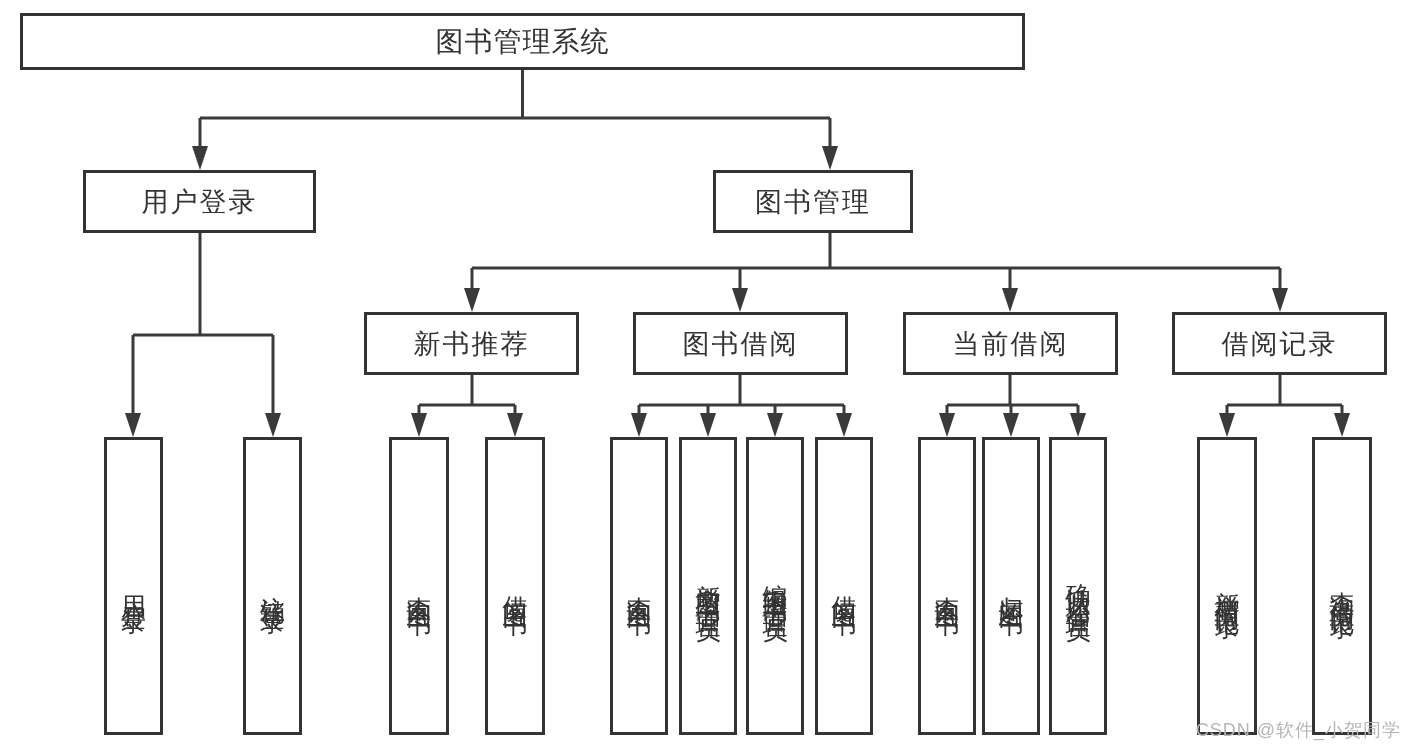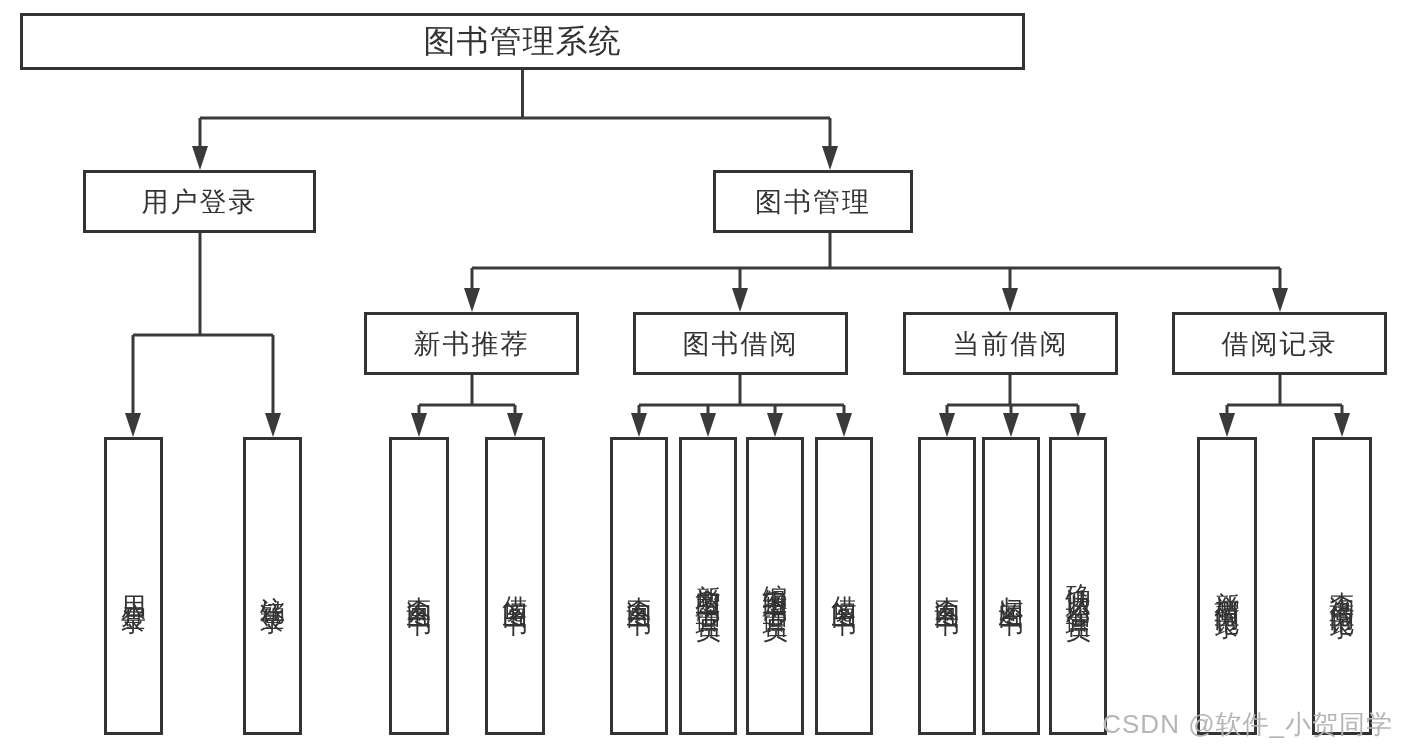--- a/index.html
+++ b/index.html
@@ -13,28 +13,28 @@
   .ln{fill:none;stroke:var(--line,#3a3a3a);stroke-width:3;}
   .head{fill:var(--line,#3a3a3a);stroke:none;}
   .box{
     position:absolute;box-sizing:border-box;
     border:3px solid var(--border,#333333);
     background:#ffffff;
     display:flex;align-items:center;justify-content:center;
   }
   .box span{color:var(--text,#333333);white-space:nowrap;}
   .hbox span{font-size:27px;letter-spacing:2px;}
-  .root span{font-size:32px;letter-spacing:1px;}
+  .root span{font-size:28px;letter-spacing:1px;}
   .vbox span{
     writing-mode:vertical-rl;text-orientation:mixed;
     font-size:25px;letter-spacing:5px;line-height:1;
   }
   .watermark{
-    position:absolute;right:12px;bottom:5px;
-    font-size:26px;color:var(--watermark,#b5b5b5);letter-spacing:1px;
+    position:absolute;right:4px;bottom:5px;
+    font-size:18px;color:var(--watermark,#b5b5b5);letter-spacing:1px;
   }
 </style>
 </head>
 <body>
 
 <div class="canvas">
 
   <svg class="wires" width="1405" height="747" viewBox="0 0 1405 747" aria-hidden="true">
     <path class="ln" d="
       M522.5,70 V118 M200,118 H830 M200,118 V150 M830,118 V150

